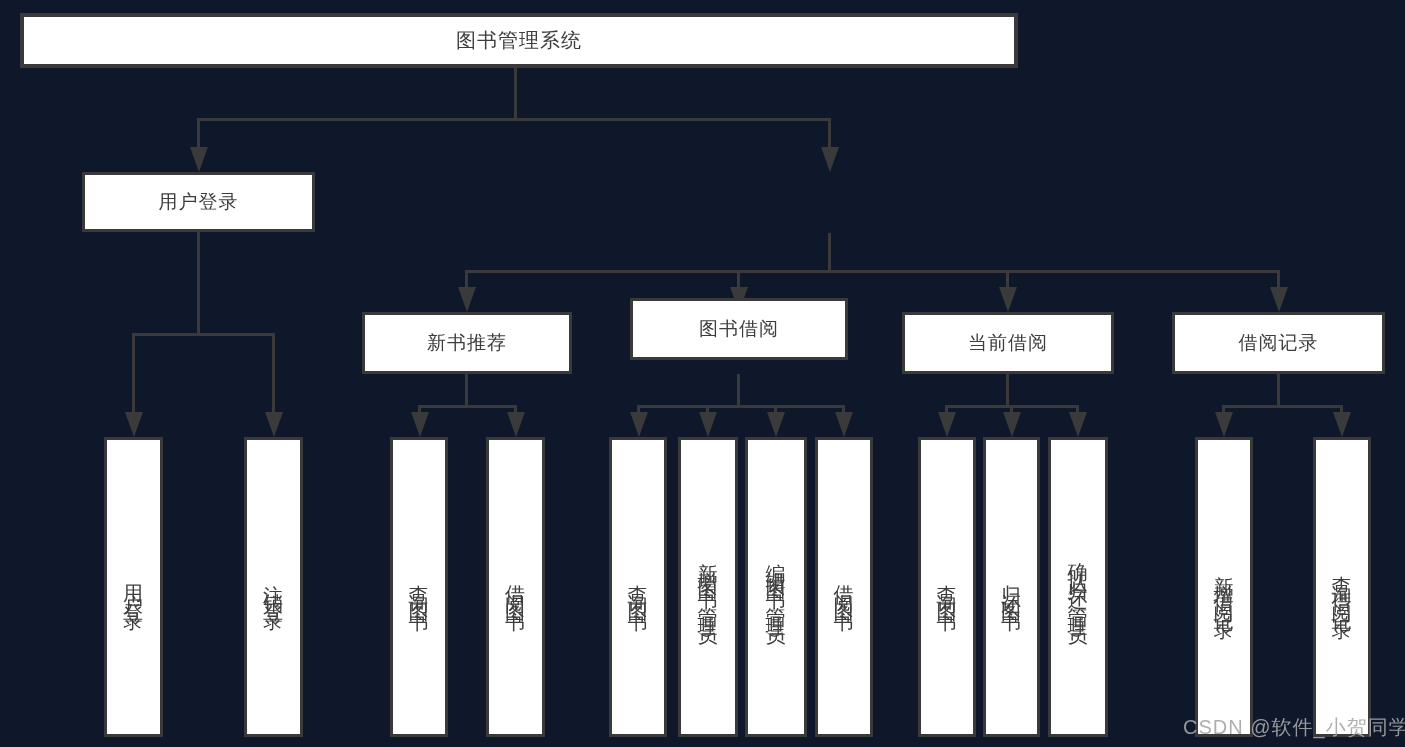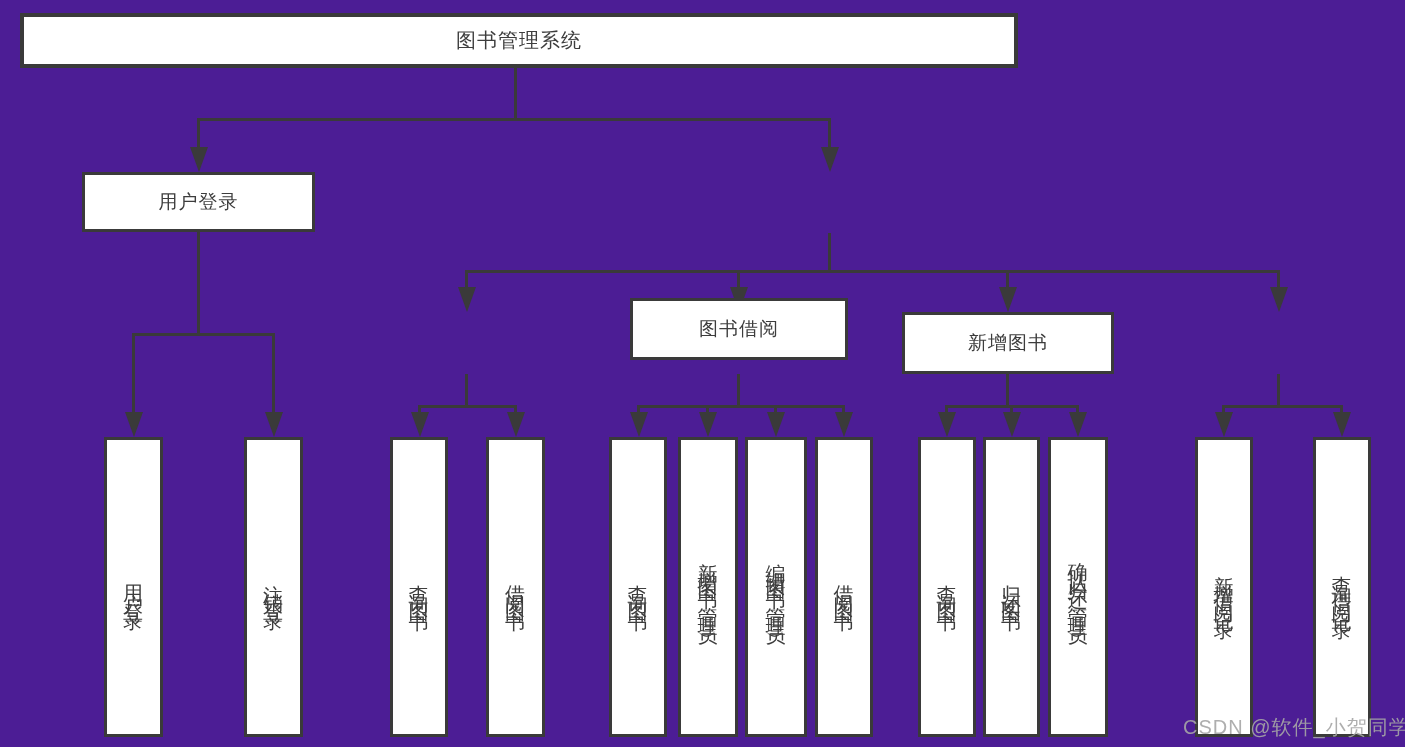--- a/index.html
+++ b/index.html
@@ -1,20 +1,20 @@
 <!DOCTYPE html>
 <html><head>
 <meta charset="utf-8">
 <style>
   html, body { margin: 0; padding: 0; background: #ffffff; }
   #canvas {
     position: relative;
     width: 1405px;
     height: 747px;
-    background: #4c1d95;
+    background: #0f172a;
     font-family: "Liberation Sans", "DejaVu Sans", sans-serif;
     overflow: hidden;
   }
   
   .node {
     position: absolute;
     background: #ffffff;
     border: 3px solid #3a3a3a;
     display: flex;
     align-items: center;
@@ -81,25 +81,31 @@
 <div id="canvas">
 
   <div class="node root" style="left:20px; top:13px; width:998px; height:55px;">
     <span>图书管理系统</span>
   </div>
 
   <div class="node" style="left:82px; top:172px; width:233px; height:60px;">
     <span>用户登录</span>
   </div>
 
+  <div class="node" style="left:362px; top:312px; width:210px; height:62px;">
+    <span>新书推荐</span>
+  </div>
   <div class="node" style="left:630px; top:298px; width:218px; height:62px;">
     <span>图书借阅</span>
   </div>
   <div class="node" style="left:902px; top:312px; width:212px; height:62px;">
-    <span>新增图书</span>
+    <span>当前借阅</span>
+  </div>
+  <div class="node" style="left:1172px; top:312px; width:213px; height:62px;">
+    <span>借阅记录</span>
   </div>
 
   <div class="leaf" style="left:104px; width:59px;">
     <span class="vtext">用户登录</span>
   </div>
   <div class="leaf" style="left:244px; width:59px;">
     <span class="vtext">注销登录</span>
   </div>
   <div class="leaf" style="left:390px; width:58px;">
     <span class="vtext">查询图书</span>

